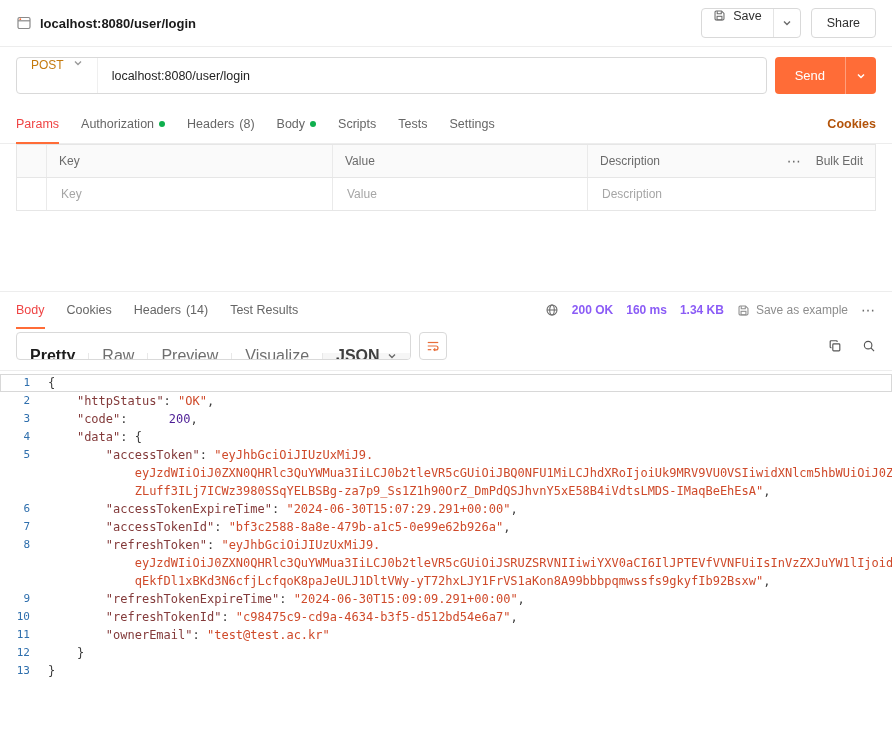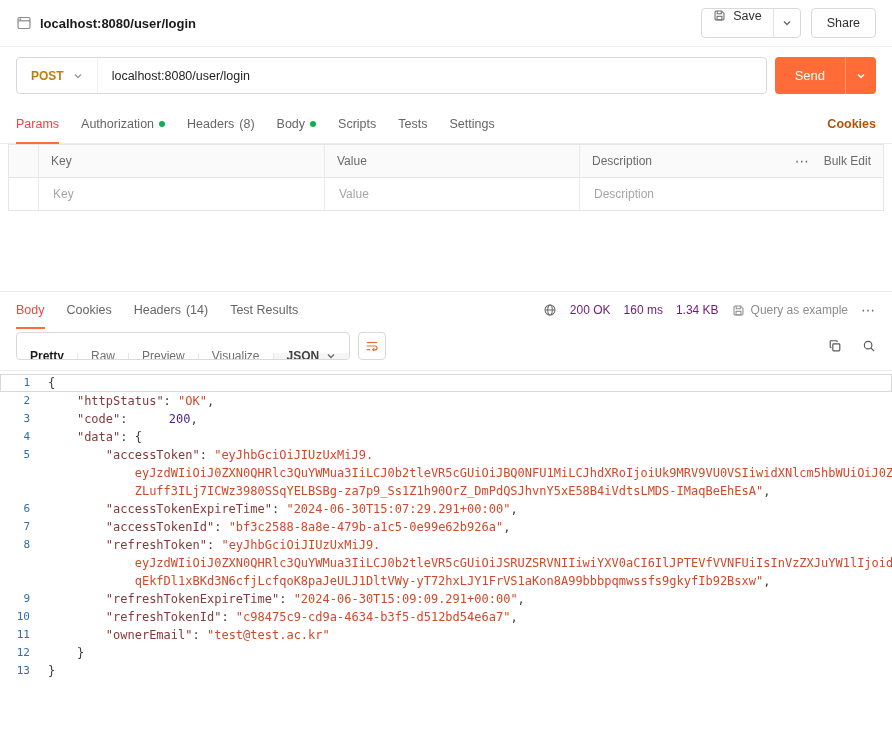--- a/index.html
+++ b/index.html
@@ -16,61 +16,61 @@
   .topbar .title { font-weight:700; font-size:13px; margin-left:8px; color:#1a1a1a; }
   .topbar-right { margin-left:auto; display:flex; align-items:center; gap:10px; }
   .btn { display:flex; align-items:center; border:1px solid #d9d9d9; border-radius:4px; height:30px; background:#fff; color:#303030; cursor:pointer; }
   .save-main { display:flex; gap:7px; padding:0 11px; height:100%; }
   .save-caret { border-left:1px solid #e4e4e4; padding:0 8px; height:100%; display:flex; align-items:center; }
   .share-btn { padding:0 15px; }
 
   
   .req-row { display:flex; gap:8px; padding:10px 16px; flex:none; }
   .url-box { flex:1; display:flex; align-items:center; border:1px solid #d9d9d9; border-radius:4px; height:37px; background:#fff; }
-  .method { display:flex; align-items:center; gap:9px; padding:0 14px; height:100%; font-weight:700; font-size:12px; color:#c47a0e; border-right:1px solid #efefef; cursor:pointer; }
+  .method { display:flex; gap:9px; padding:0 14px; height:100%; font-weight:400; font-size:12px; color:#c47a0e; border-right:1px solid #efefef; cursor:pointer; }
   .url-input { flex:1; border:none; outline:none; background:transparent; font-family:inherit; font-size:12.5px; color:#1f1f1f; padding:0 14px; }
   .send-group { display:flex; align-items:stretch; background:#ff6c37; border-radius:4px; color:#fff; overflow:hidden; height:37px; cursor:pointer; }
   .send-main { display:flex; align-items:center; padding:0 20px; font-weight:400; font-size:13px; }
   .send-caret { display:flex; align-items:center; padding:0 10px; border-left:1px solid rgba(255,255,255,.35); }
 
   
   .req-tabs { display:flex; align-items:center; padding:0 16px; height:40px; border-bottom:1px solid #ededed; flex:none; }
   .rtab { display:flex; align-items:center; gap:5px; margin-right:22px; font-size:12.5px; color:#666; height:100%; position:relative; cursor:pointer; white-space:nowrap; }
   .rtab.active { color:#ef4444; }
   .rtab.active::after { content:""; position:absolute; left:0; right:0; bottom:-1px; height:2px; background:#ff6c37; }
   .rtab .count { color:inherit; }
   .rtab .dot { width:6px; height:6px; border-radius:50%; background:#0faf4e; }
   .cookies-link { margin-left:auto; color:#b35309; font-weight:600; font-size:12.5px; cursor:pointer; }
 
   
   .qp-title { padding:14px 16px 8px; color:#696969; font-size:12px; flex:none; }
-  .qp-table { margin:0 8px; border:1px solid #e6e6e6; flex:none; background:#fff; }
+  .qp-table { margin:0 16px; border:1px solid #e6e6e6; flex:none; background:#fff; }
   .qp-row { display:grid; grid-template-columns:30px 286px 255px 1fr; }
   .qp-row + .qp-row { border-top:1px solid #e6e6e6; }
   .qp-cell { padding:8px 12px; font-size:12px; border-right:1px solid #eaeaea; min-height:32px; display:flex; align-items:center; }
   .qp-cell:last-child { border-right:none; }
   .qp-head .qp-cell { color:#6b6b6b; background:#fafafa; font-weight:400; }
   .qp-desc-head { justify-content:space-between; }
   .qp-controls { display:flex; align-items:center; gap:14px; color:#6b6b6b; }
   .more-dots { font-size:14px; letter-spacing:1px; color:#6b6b6b; line-height:1; cursor:pointer; }
   .qp-input { border:none; outline:none; background:transparent; font-family:inherit; font-size:12px; color:#1f1f1f; width:100%; }
   .qp-input::placeholder { color:#a6a6a6; }
 
   .spacer { flex:none; height:80px; }
 
   
   .resp { border-top:1px solid #ededed; flex:1; display:flex; flex-direction:column; min-height:0; }
   .resp-tabs-row { display:flex; align-items:center; padding:0 16px; height:36px; flex:none; }
   .resp-meta { margin-left:auto; display:flex; align-items:center; gap:13px; font-size:12px; color:#6b6b6b; }
-  .meta-green { color:#701a75; font-weight:400; white-space:nowrap; }
+  .meta-green { color:#8b5cf6; font-weight:700; white-space:nowrap; }
   .save-example { display:flex; gap:6px; align-items:center; color:#8d8d8d; cursor:pointer; white-space:nowrap; }
 
   .viewer-bar { display:flex; align-items:center; padding:4px 16px 10px; flex:none; }
   .segmented { display:flex; align-items:stretch; border:1px solid #d9d9d9; border-radius:4px; height:28px; overflow:hidden; background:#fff; }
-  .seg { display:flex; align-items:center; padding:0 13px; font-size:12px; color:#6f6f6f; border-right:1px solid #e8e8e8; cursor:pointer; white-space:nowrap;margin-top:20px; }
+  .seg { display:flex; align-items:center; padding:0 13px; font-size:16px; color:#6f6f6f; border-right:1px solid #e8e8e8; cursor:pointer; white-space:nowrap;margin-top:20px; }
   .seg.active { color:#1c1c1c; font-weight:600; }
   .seg.format { gap:7px; border-right:none; font-weight:600; color:#3f3f3f; background:#f6f6f6; }
   .wrap-btn { width:28px; height:28px; border:1px solid #d9d9d9; border-radius:4px; display:flex; align-items:center; justify-content:center; margin-left:8px; cursor:pointer; }
   .viewer-right { margin-left:auto; display:flex; gap:20px; align-items:center; color:#555; }
   .icon-btn { cursor:pointer; display:flex; align-items:center; }
 
   
   .code { flex:1; border-top:1px solid #ededed; overflow:hidden; font-family:"DejaVu Sans Mono", monospace; font-size:12px; line-height:18px; padding-top:3px; }
   .code-line { display:flex; }
   .code-line.active { outline:1px solid #d8d8d8; outline-offset:-1px; }
@@ -222,21 +222,21 @@
         <span class="meta-green">160 ms</span>
         <span class="meta-green">1.34 KB</span>
         <span class="save-example">
           <span style="display:flex">
             <svg width="13" height="13" viewBox="0 0 16 16" fill="none" stroke="#8d8d8d" stroke-width="1.3">
               <path d="M2.5 4a1.5 1.5 0 0 1 1.5-1.5h6.5L13.5 5.5V12A1.5 1.5 0 0 1 12 13.5H4A1.5 1.5 0 0 1 2.5 12z"></path>
               <path d="M5.2 2.8v3h5v-2.6"></path>
               <rect x="5" y="9" width="6" height="4.3"></rect>
             </svg>
           </span>
-          <span>Query as example</span>
+          <span>Save as example</span>
         </span>
         <span class="more-dots">⋯</span>
       </div>
     </div>
 
     <div class="viewer-bar">
       <div class="segmented">
         <div style="display:contents"><div class="seg active">Pretty</div><div class="seg">Raw</div><div class="seg">Preview</div><div class="seg">Visualize</div></div>
         <div class="seg format">
           <span>JSON</span>

